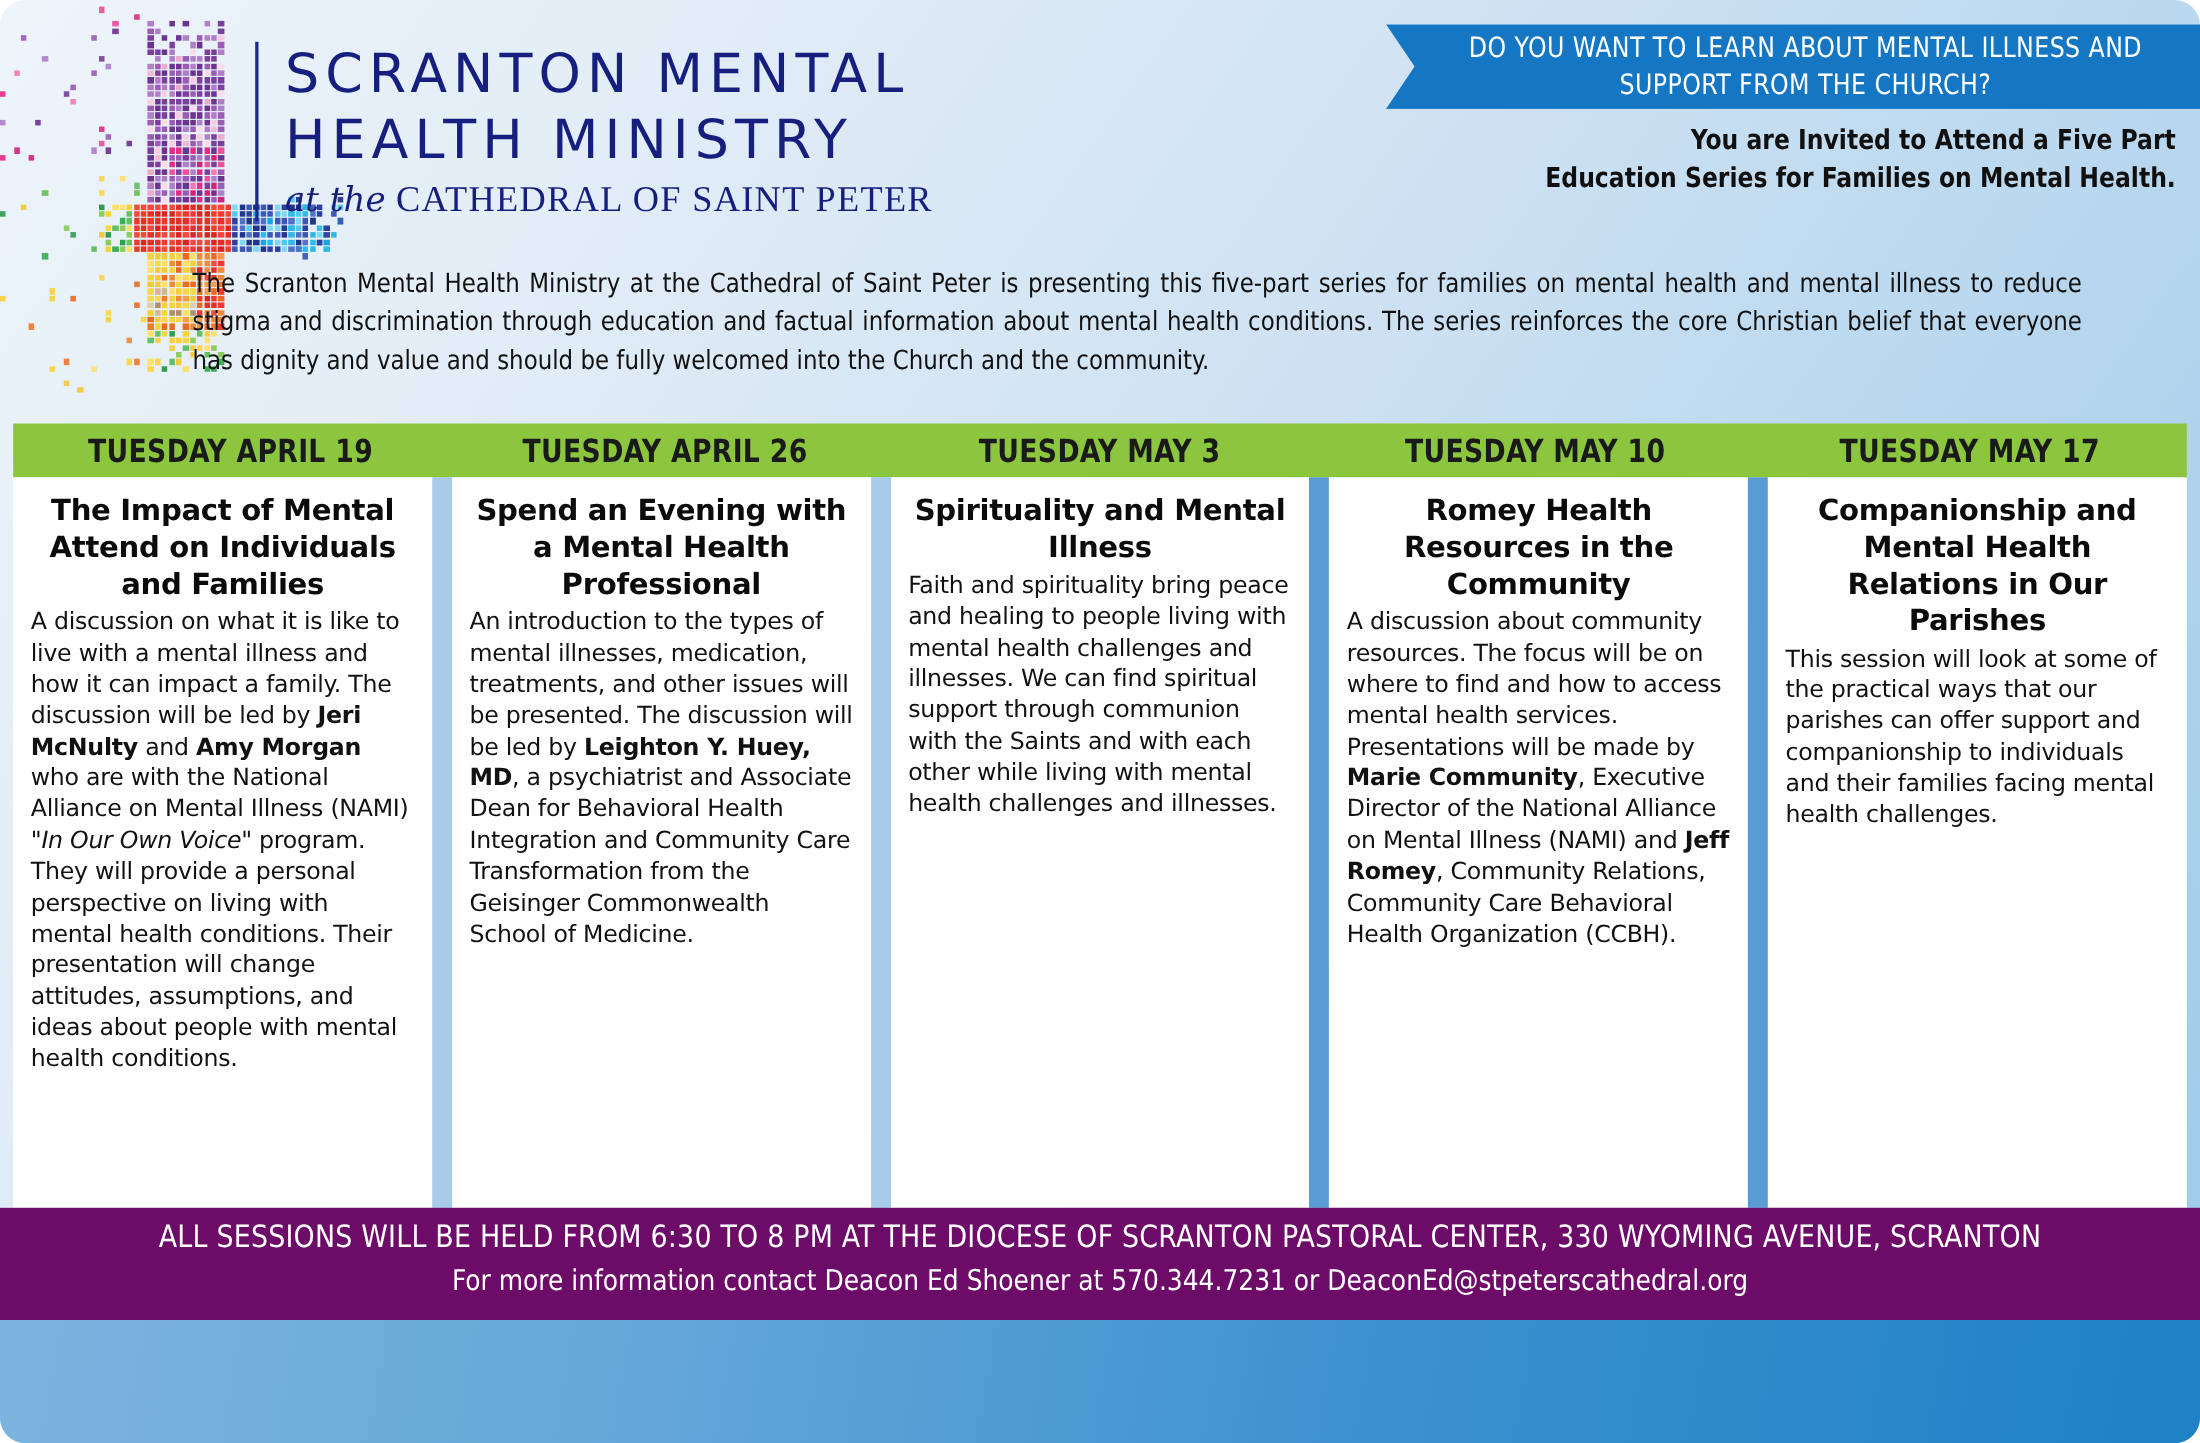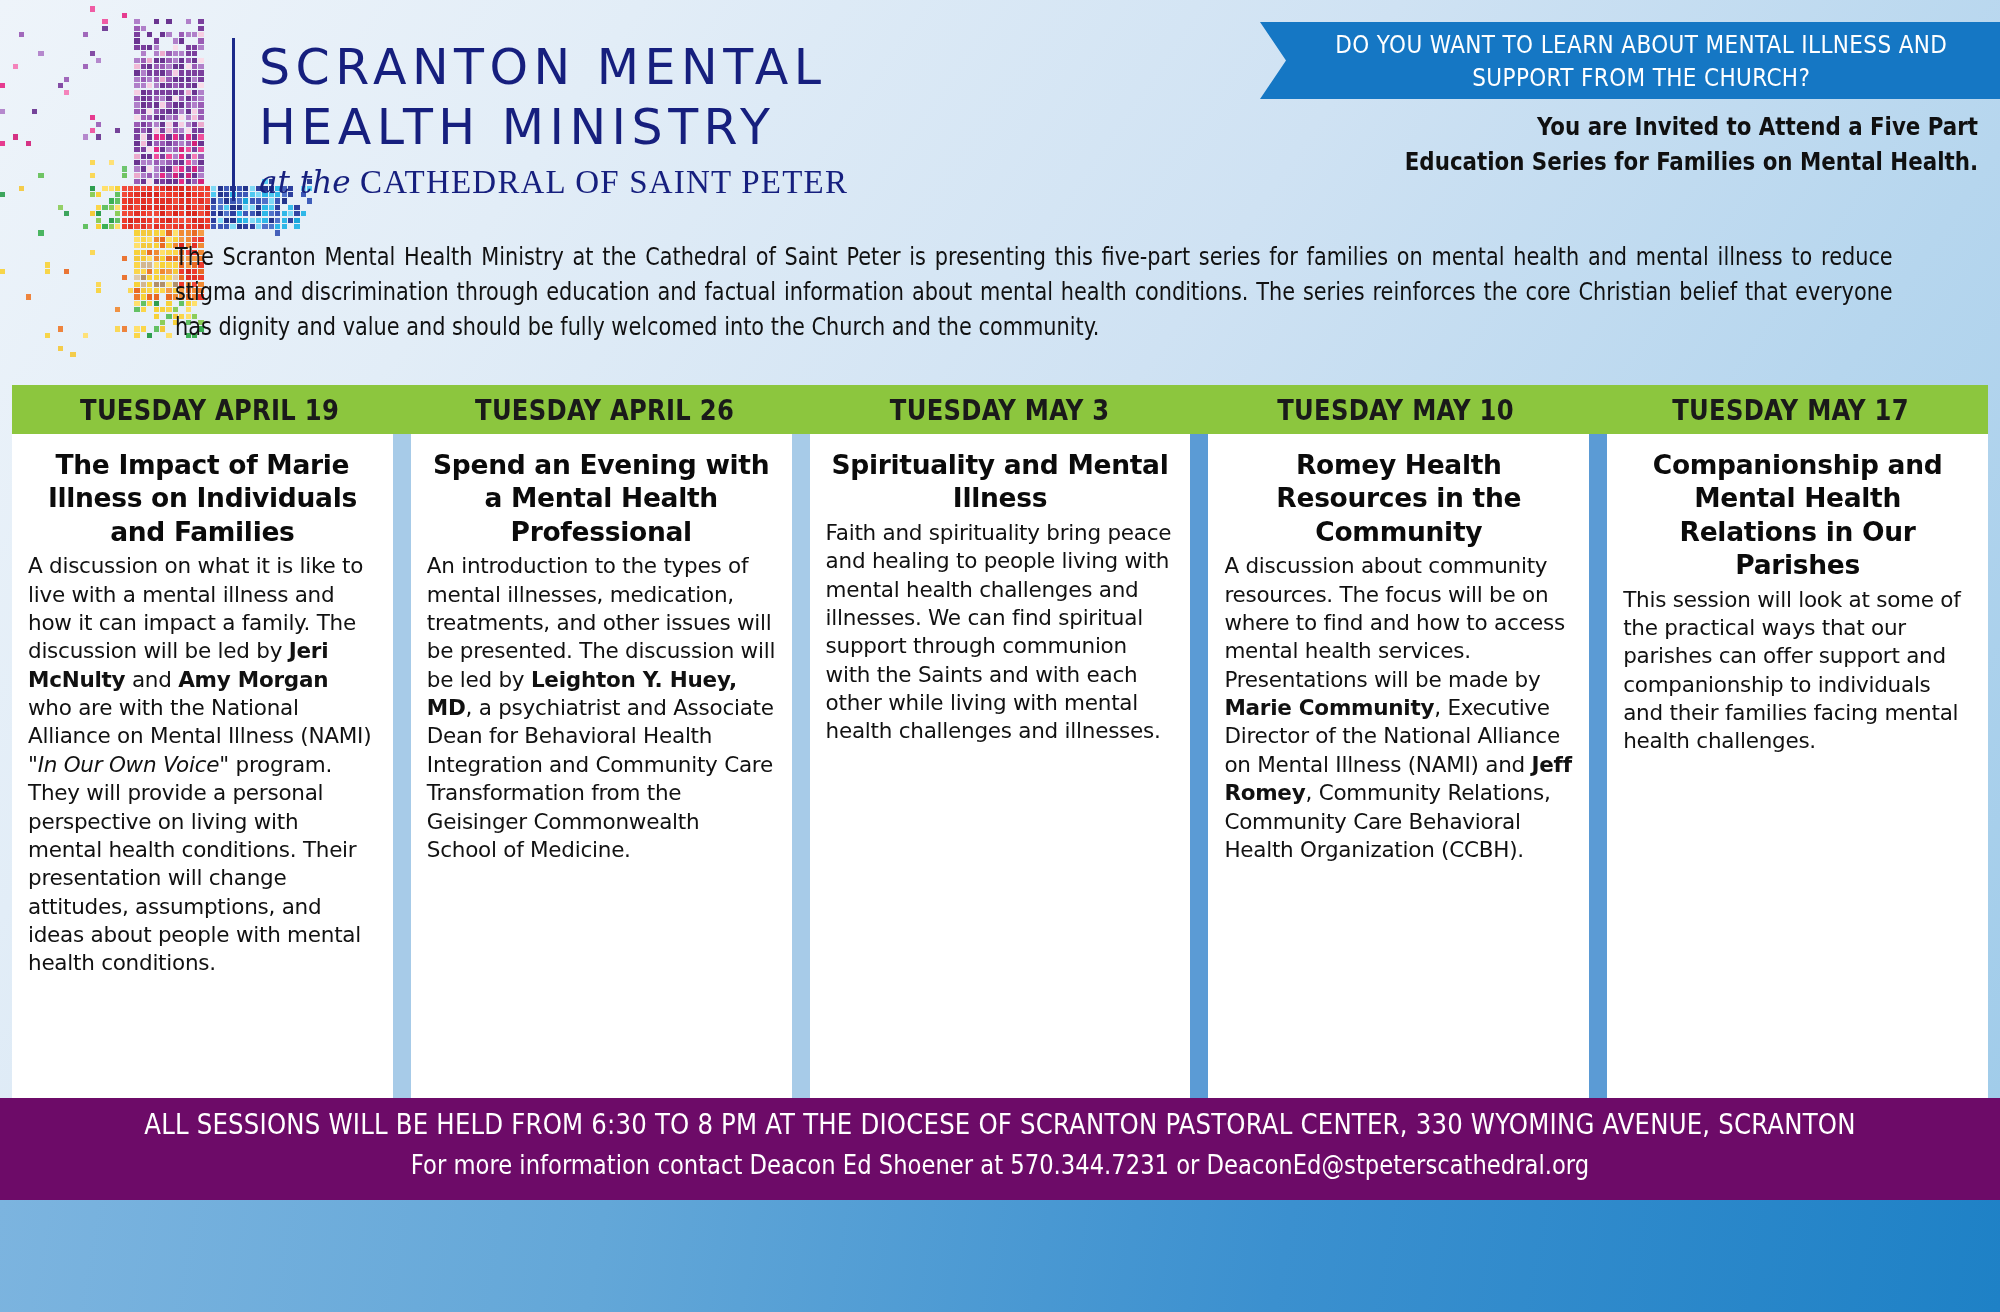--- a/index.html
+++ b/index.html
@@ -7,20 +7,21 @@
   body {
     font-family:"Liberation Sans", sans-serif;
     background:#ffffff;
     overflow:hidden;
   }
   .flyer {
     position:relative;
     width:2000px; height:1312px;
     background:linear-gradient(125deg,#eef4fa 0%, #e2edf7 22%, #cfe2f3 48%, #b6d6ee 72%, #9ccae9 100%);
     overflow:hidden;
+    border-radius:23px;
   }
 
   
   .logo-block {
     position:absolute; left:0; top:0; width:880px; height:300px;
   }
   .mosaic { position:absolute; left:0; top:0; width:215px; height:345px; }
   .mosaic i { position:absolute; display:block; }
 
   .logo-text {
@@ -928,21 +929,21 @@
       <div class="date-cell">TUESDAY APRIL 19</div>
       <div class="date-cell">TUESDAY APRIL 26</div>
       <div class="date-cell">TUESDAY MAY 3</div>
       <div class="date-cell">TUESDAY MAY 10</div>
       <div class="date-cell">TUESDAY MAY 17</div>
     </div>
 
   <div class="white-under"></div>
   <div class="cols" id="cols">
       <div class="col">
-        <div class="col-title">The Impact of Marie Illness on Individuals and Families</div>
+        <div class="col-title">The Impact of Mental Attend on Individuals and Families</div>
         <div class="col-body">A discussion on what it is like to live with a mental illness and how it can impact a family. The discussion will be led by <b>Jeri McNulty</b> and <b>Amy Morgan</b> who are with the National Alliance on Mental Illness (NAMI) <i>"In Our Own Voice"</i> program. They will provide a personal perspective on living with mental health conditions. Their presentation will change attitudes, assumptions, and ideas about people with mental health conditions.</div>
       </div>
       <div class="col">
         <div class="col-title">Spend an Evening with a Mental Health Professional</div>
         <div class="col-body">An introduction to the types of mental illnesses, medication, treatments, and other issues will be presented. The discussion will be led by <b>Leighton Y. Huey, MD</b>, a psychiatrist and Associate Dean for Behavioral Health Integration and Community Care Transformation from the Geisinger Commonwealth School of Medicine.</div>
       </div>
       <div class="col">
         <div class="col-title">Spirituality and Mental Illness</div>
         <div class="col-body">Faith and spirituality bring peace and healing to people living with mental health challenges and illnesses. We can find spiritual support through communion with the Saints and with each other while living with mental health challenges and illnesses.</div>
       </div>

